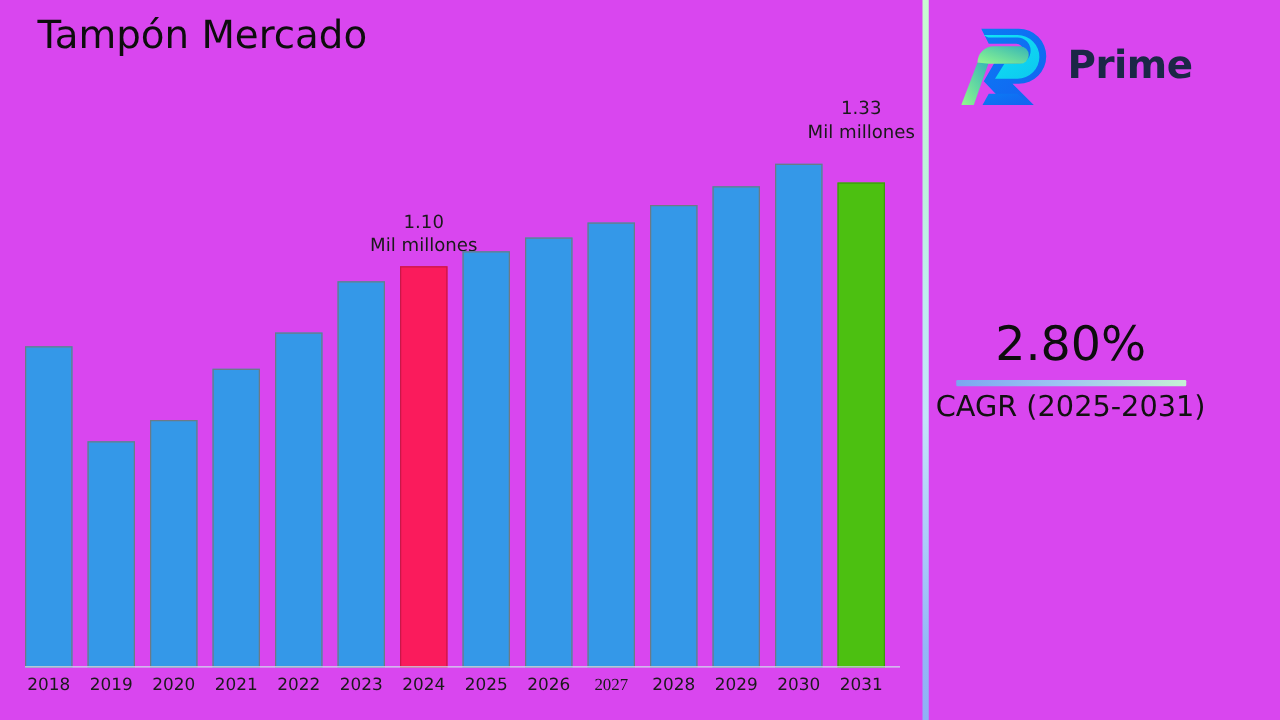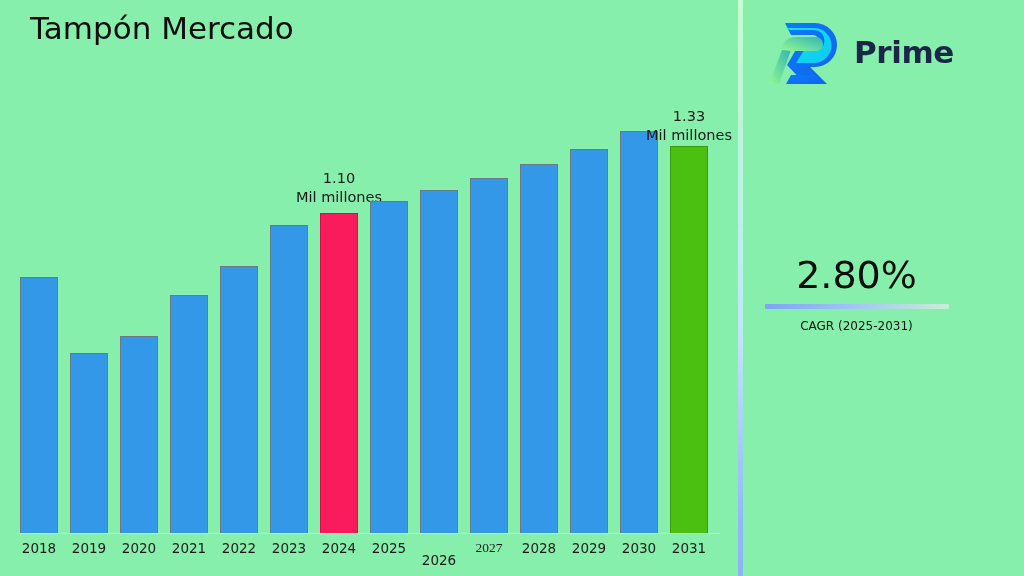--- a/index.html
+++ b/index.html
@@ -11,21 +11,21 @@
     height: 576px;
     background: #eaf1fb;
     font-family: "DejaVu Sans", "Liberation Sans", sans-serif;
     overflow: hidden;
     position: relative;
   }
   #root {
     position: relative;
     width: 1024px;
     height: 576px;
-    background: #86efac;
+    background: #d946ef;
   }
 
   
   #chart-title {
     position: absolute;
     left: 30px;
     top: 10px;
     font-size: 31px;
     font-weight: 400;
     color: #0d0d0d;
@@ -166,21 +166,21 @@
     line-height: 46px;
   }
   #cagr-divider {
     width: 184px;
     height: 5px;
     margin: 6px auto 5px auto;
     background: linear-gradient(to right, #7ba6f0 0%, #9ec4f2 45%, #c6f0d4 100%);
     border-radius: 1px;
   }
   #cagr-caption {
-    font-size: 12px;
+    font-size: 23px;
     color: #111111;
     line-height: 24px;
   }
 </style>
 </head>
 <body>
 
 <div id="root">
 
   <div id="chart-title">Tampón Mercado</div>
@@ -225,37 +225,37 @@
           <div class="bar blue" style="height: 370px;"></div>
         </div>
         <div class="bar-col" style="left: 570px;">
           <div class="bar blue" style="height: 385px;"></div>
         </div>
         <div class="bar-col" style="left: 620px;">
           <div class="bar blue" style="height: 403px;"></div>
         </div>
         <div class="bar-col" style="left: 670px;">
           <div class="bar green" style="height: 388px;"></div>
-          <div class="bar-label" style="bottom: 389px;">
+          <div class="bar-label" style="bottom: 418px;">
             <span class="val">1.33</span>
             <span class="unit">Mil millones</span>
           </div>
         </div>
       </div>
     <div id="baseline"></div>
     <div id="x-axis">
         <div class="x-tick" style="left: 9px;">2018</div>
         <div class="x-tick" style="left: 59px;">2019</div>
         <div class="x-tick" style="left: 109px;">2020</div>
         <div class="x-tick" style="left: 159px;">2021</div>
         <div class="x-tick" style="left: 209px;">2022</div>
         <div class="x-tick" style="left: 259px;">2023</div>
         <div class="x-tick" style="left: 309px;">2024</div>
         <div class="x-tick" style="left: 359px;">2025</div>
-        <div class="x-tick" style="left: 409px; margin-top: 12px;">2026</div>
+        <div class="x-tick" style="left: 409px;">2026</div>
         <div class="x-tick" style="left: 459px; font-family: Liberation Serif, serif;">2027</div>
         <div class="x-tick" style="left: 509px;">2028</div>
         <div class="x-tick" style="left: 559px;">2029</div>
         <div class="x-tick" style="left: 609px;">2030</div>
         <div class="x-tick" style="left: 659px;">2031</div>
       </div>
   </div>
 
   <div id="panel-divider"></div>
 

